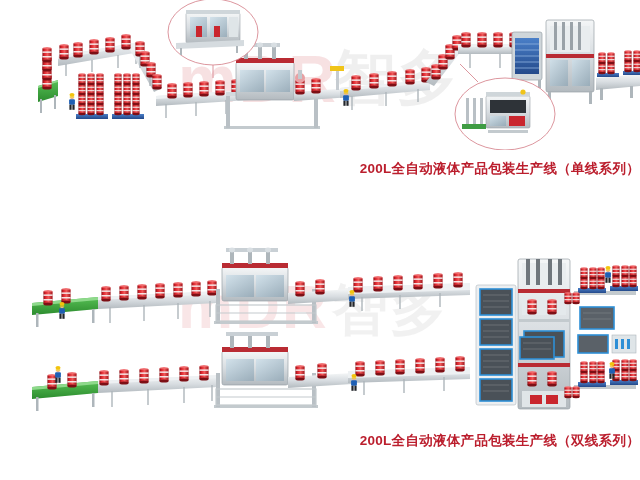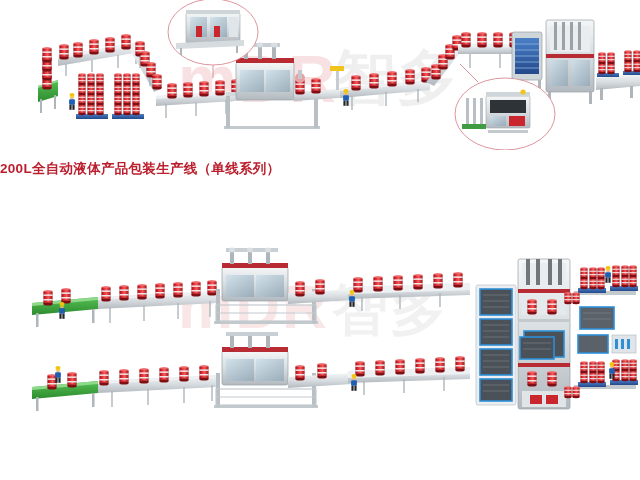--- a/index.html
+++ b/index.html
@@ -24,21 +24,21 @@
   .wm-b{left:335px;top:48px;font-size:60px;opacity:.40;color:#d9d9d9;}
   .wm-c{left:178px;top:276px;font-size:62px;opacity:.45;}
   .wm-d{left:332px;top:282px;font-size:56px;opacity:.35;color:#d9d9d9;}
 
   
   .figure{position:absolute;z-index:3;}
   #figure-single{left:0;top:0;width:640px;height:150px;}
   #figure-double{left:0;top:245px;width:640px;height:175px;}
 
   .caption{
-    position:absolute;width:640px;text-align:left;
+    position:absolute;width:640px;text-align:right;
     color:#bb1e2d;font-weight:700;font-size:13.5px;
     letter-spacing:.3px;z-index:5;white-space:nowrap;
   }
   #caption-single{top:160px;}
   #caption-double{top:432px;}
 
   svg{display:block;}
 </style>
 </head>
 <body>
@@ -621,14 +621,15 @@
           <use href="#drumS" x="568" y="152"></use>
             <use href="#drumS" x="576" y="152"></use>
         </g>
 
         <use href="#worker" x="608" y="36"></use>
         <use href="#worker" x="612" y="132"></use>
       </g>
     </svg>
   </div>
 
+  <div class="caption" id="caption-double">200L全自动液体产品包装生产线（双线系列）</div>
 
 </div>
 
 </body></html>

